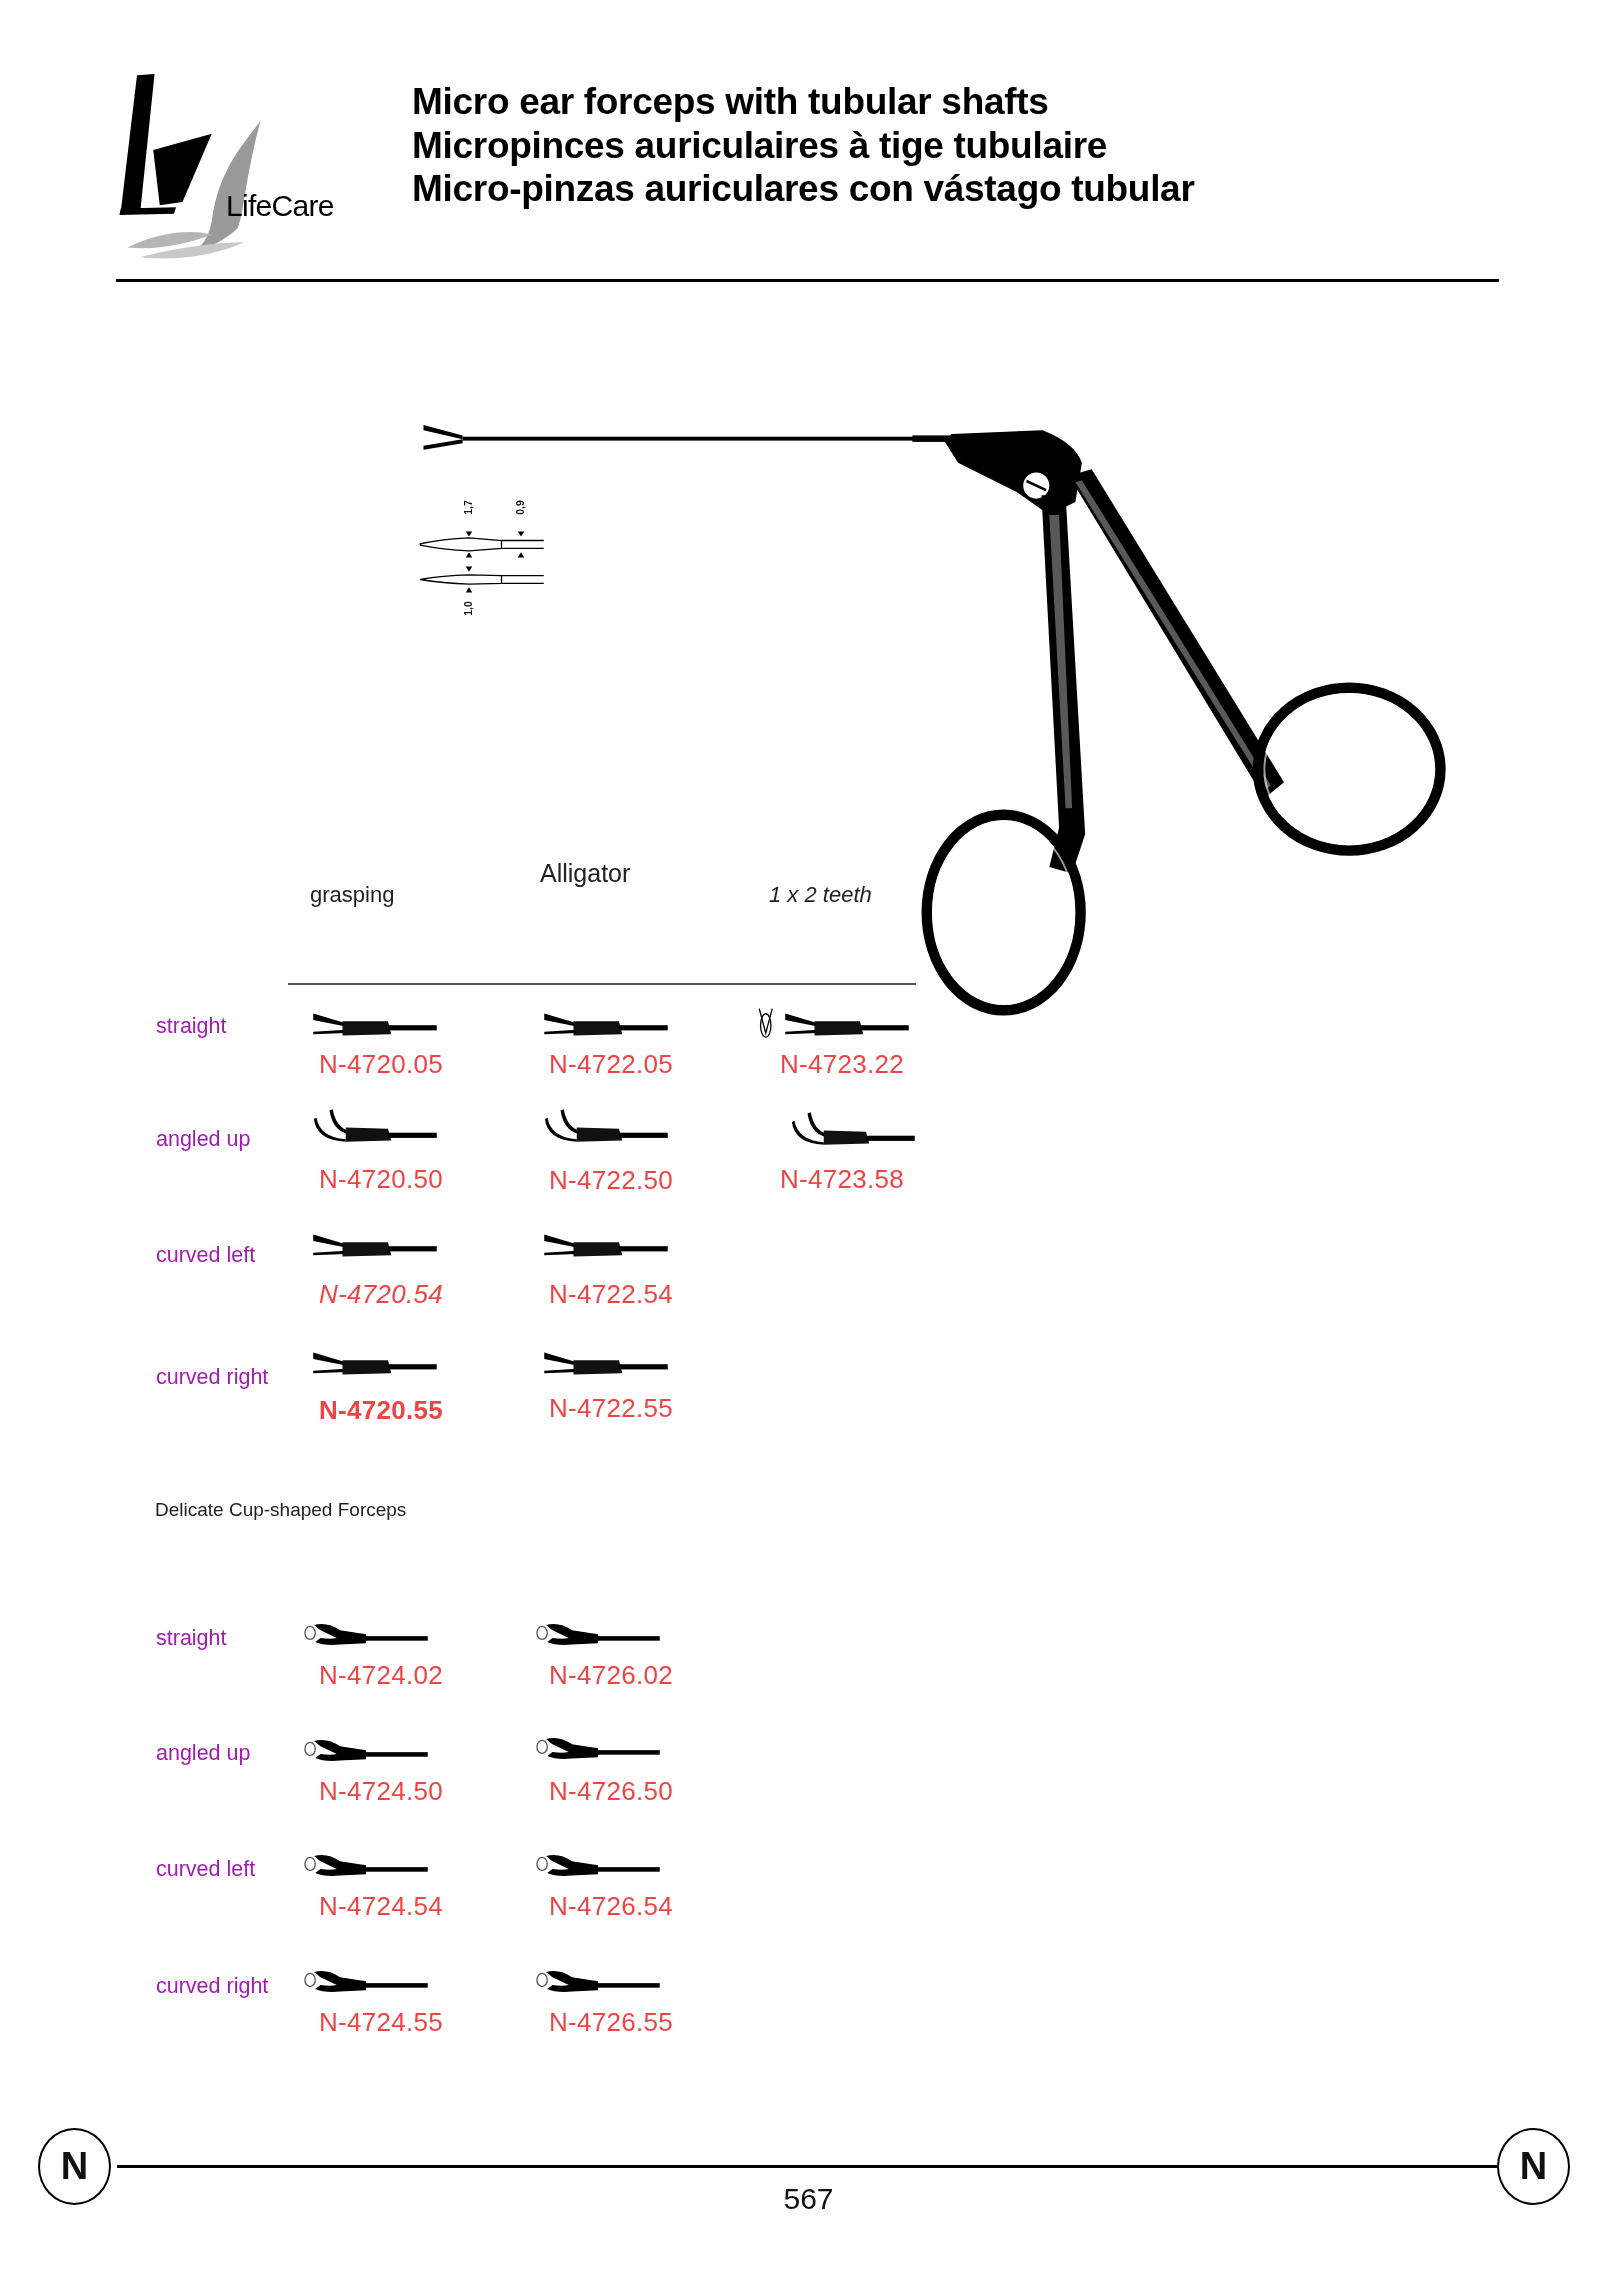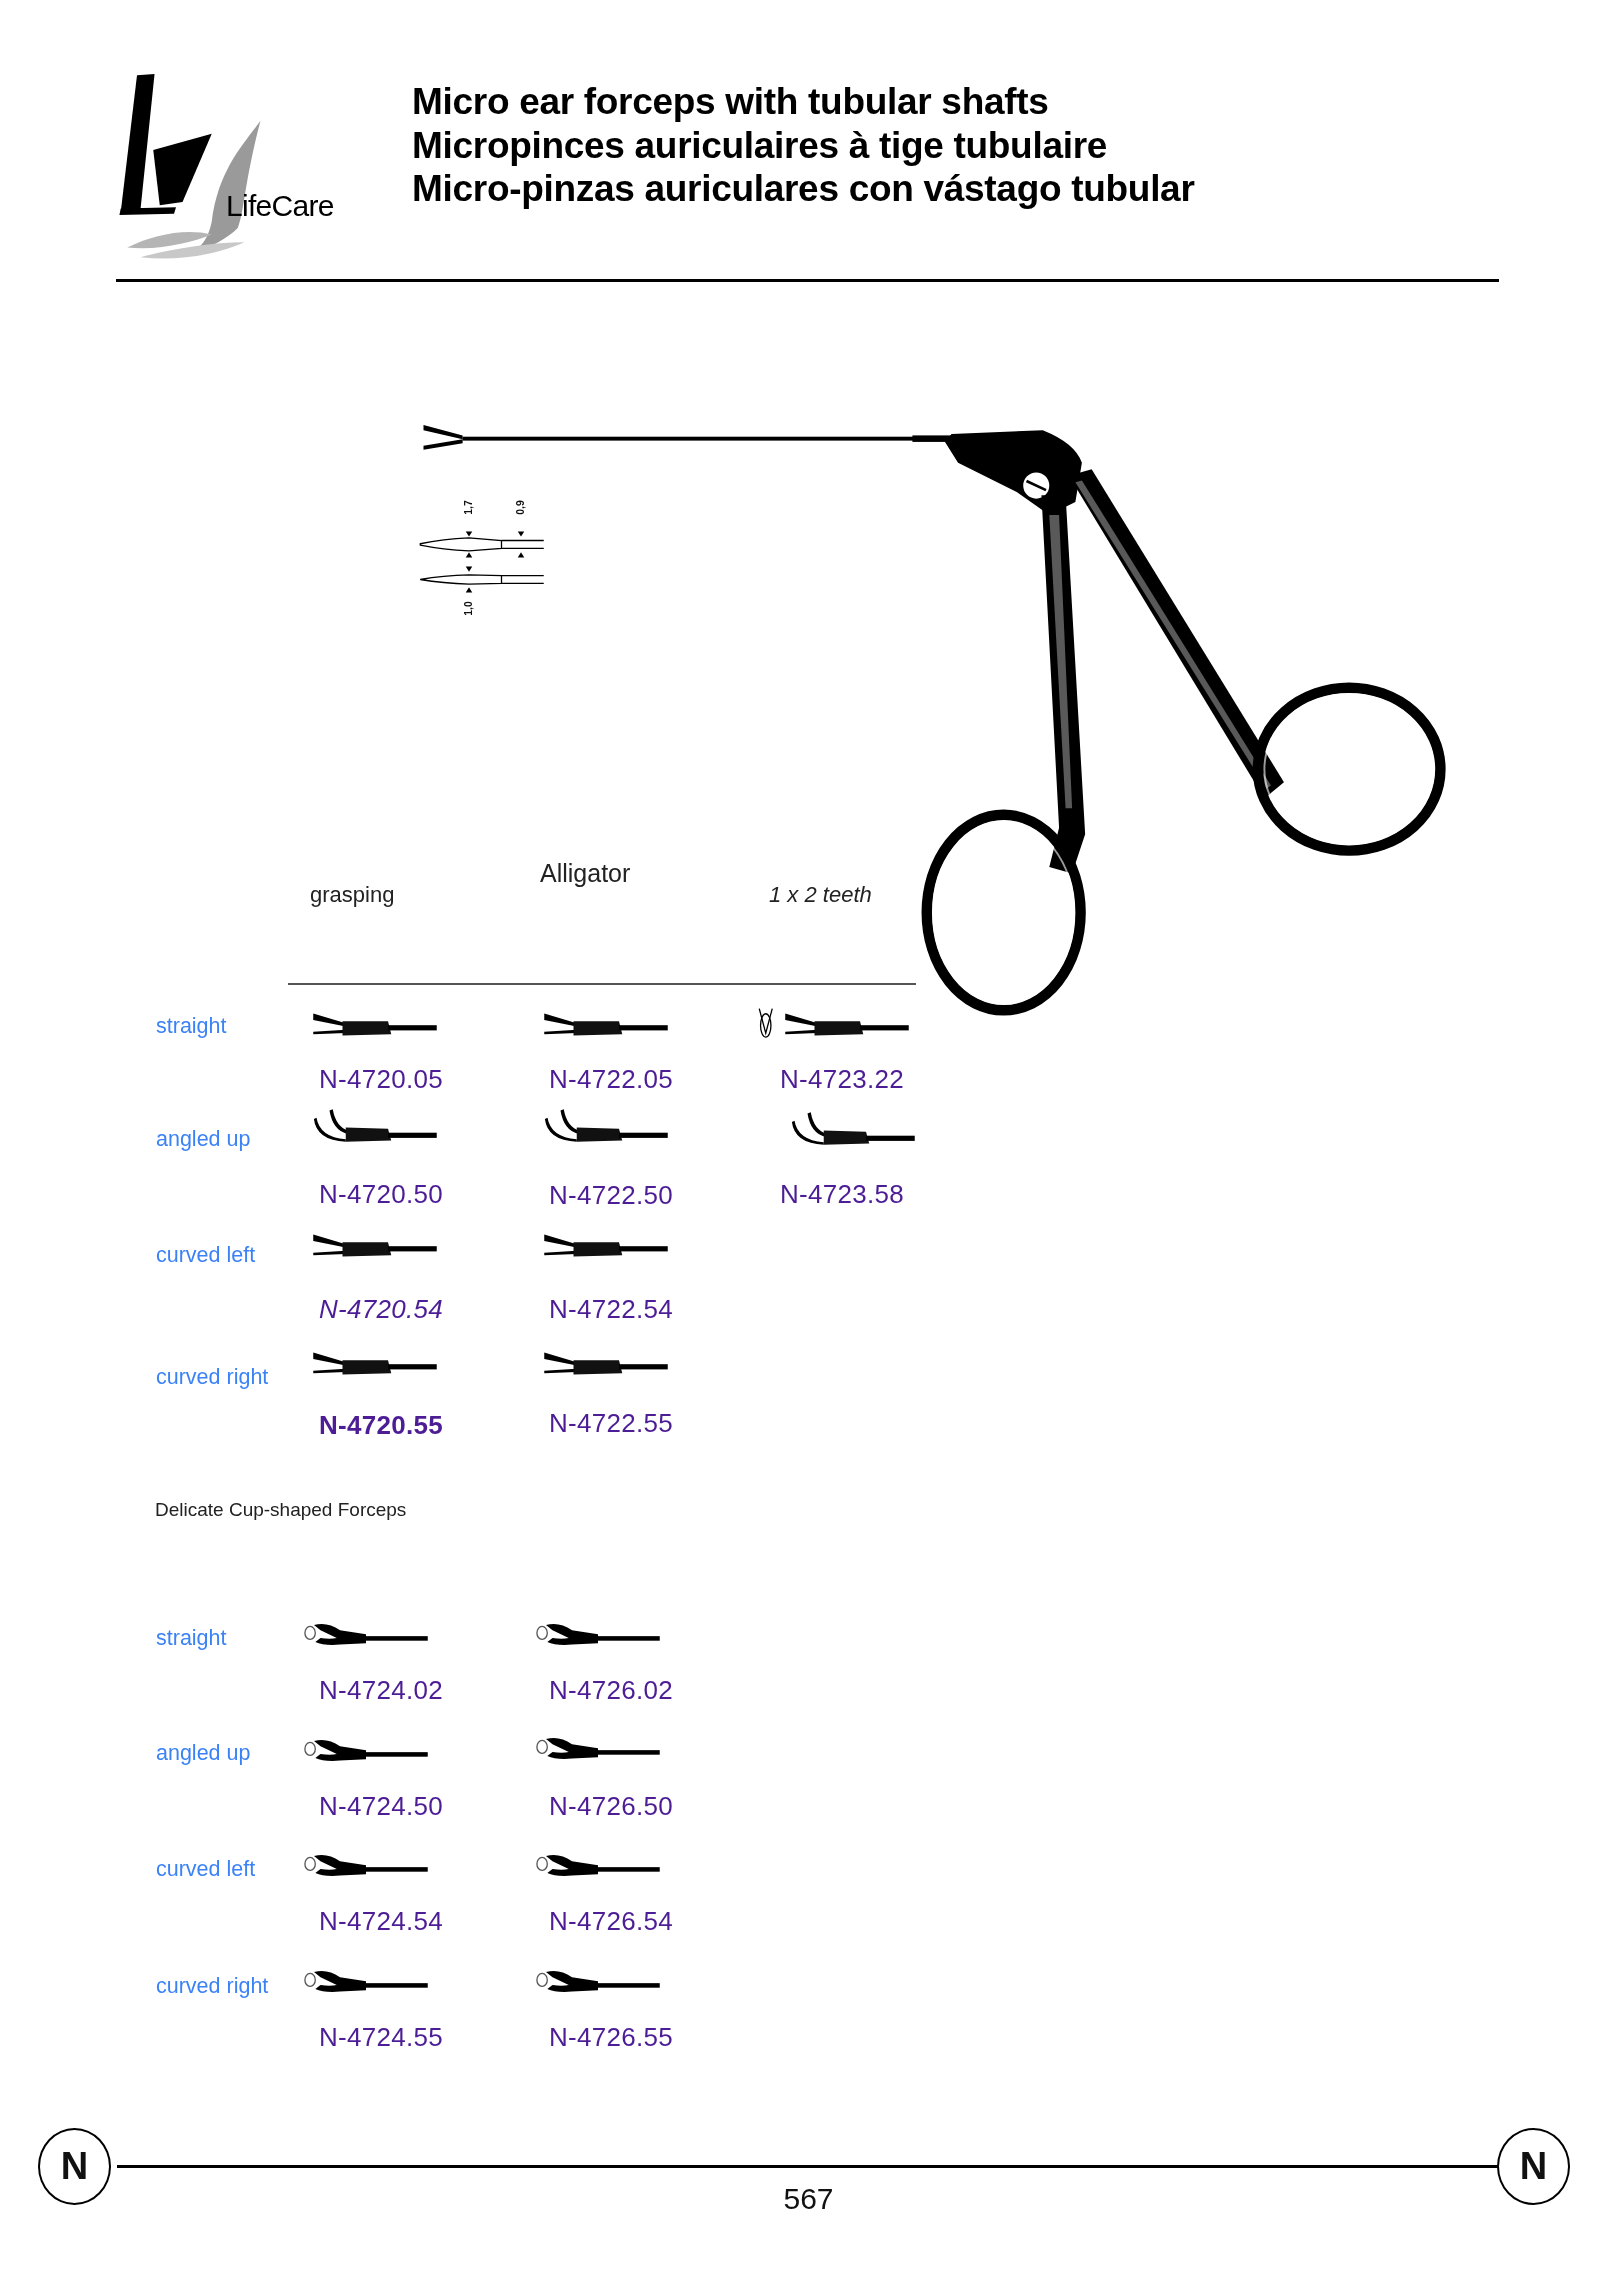--- a/index.html
+++ b/index.html
@@ -18,22 +18,22 @@
   .main-drawing { left: 417px; top: 417px; width: 1056px; height: 600px; }
   .detail-drawing { left: 404px; top: 495px; width: 156px; height: 130px; }
 
   
   .col-head { font-size: 22px; color: #222; white-space: nowrap; }
   .h-alligator { left: 540px; top: 859px; font-size: 25px; }
   .h-grasping { left: 310px; top: 882px; }
   .h-teeth { left: 769px; top: 882px; font-style: italic; }
   .table-rule { left: 288px; top: 983px; width: 628px; height: 2px; background: #555; }
 
-  .row-label { font-size: 21.5px; color: #3b82f6; white-space: nowrap; }
-  .code { font-size: 26px; color: #4c1d95; white-space: nowrap; letter-spacing: 0.3px; margin-top: 15px; }
+  .row-label { font-size: 21.5px; color: #a21caf; white-space: nowrap; }
+  .code { font-size: 26px; color: #ef4444; white-space: nowrap; letter-spacing: 0.3px; }
   .tip { width: 130px; height: 39px; }
 
   .section-title { left: 155px; top: 1499px; font-size: 19px; color: #222; }
 
   
   .footer-rule { left: 117px; top: 2165px; width: 1384px; height: 3.3px; background: #000; }
   .badge { width: 34px; height: 77px; border: 2.6px solid #000; border-radius: 50%;
            display: flex; align-items: center; justify-content: center;
            font-size: 38px; font-weight: bold; background: #fff; box-sizing: border-box; }
   .badge-left { left: 38px; top: 2128px; width: 73px; height: 77px; }

